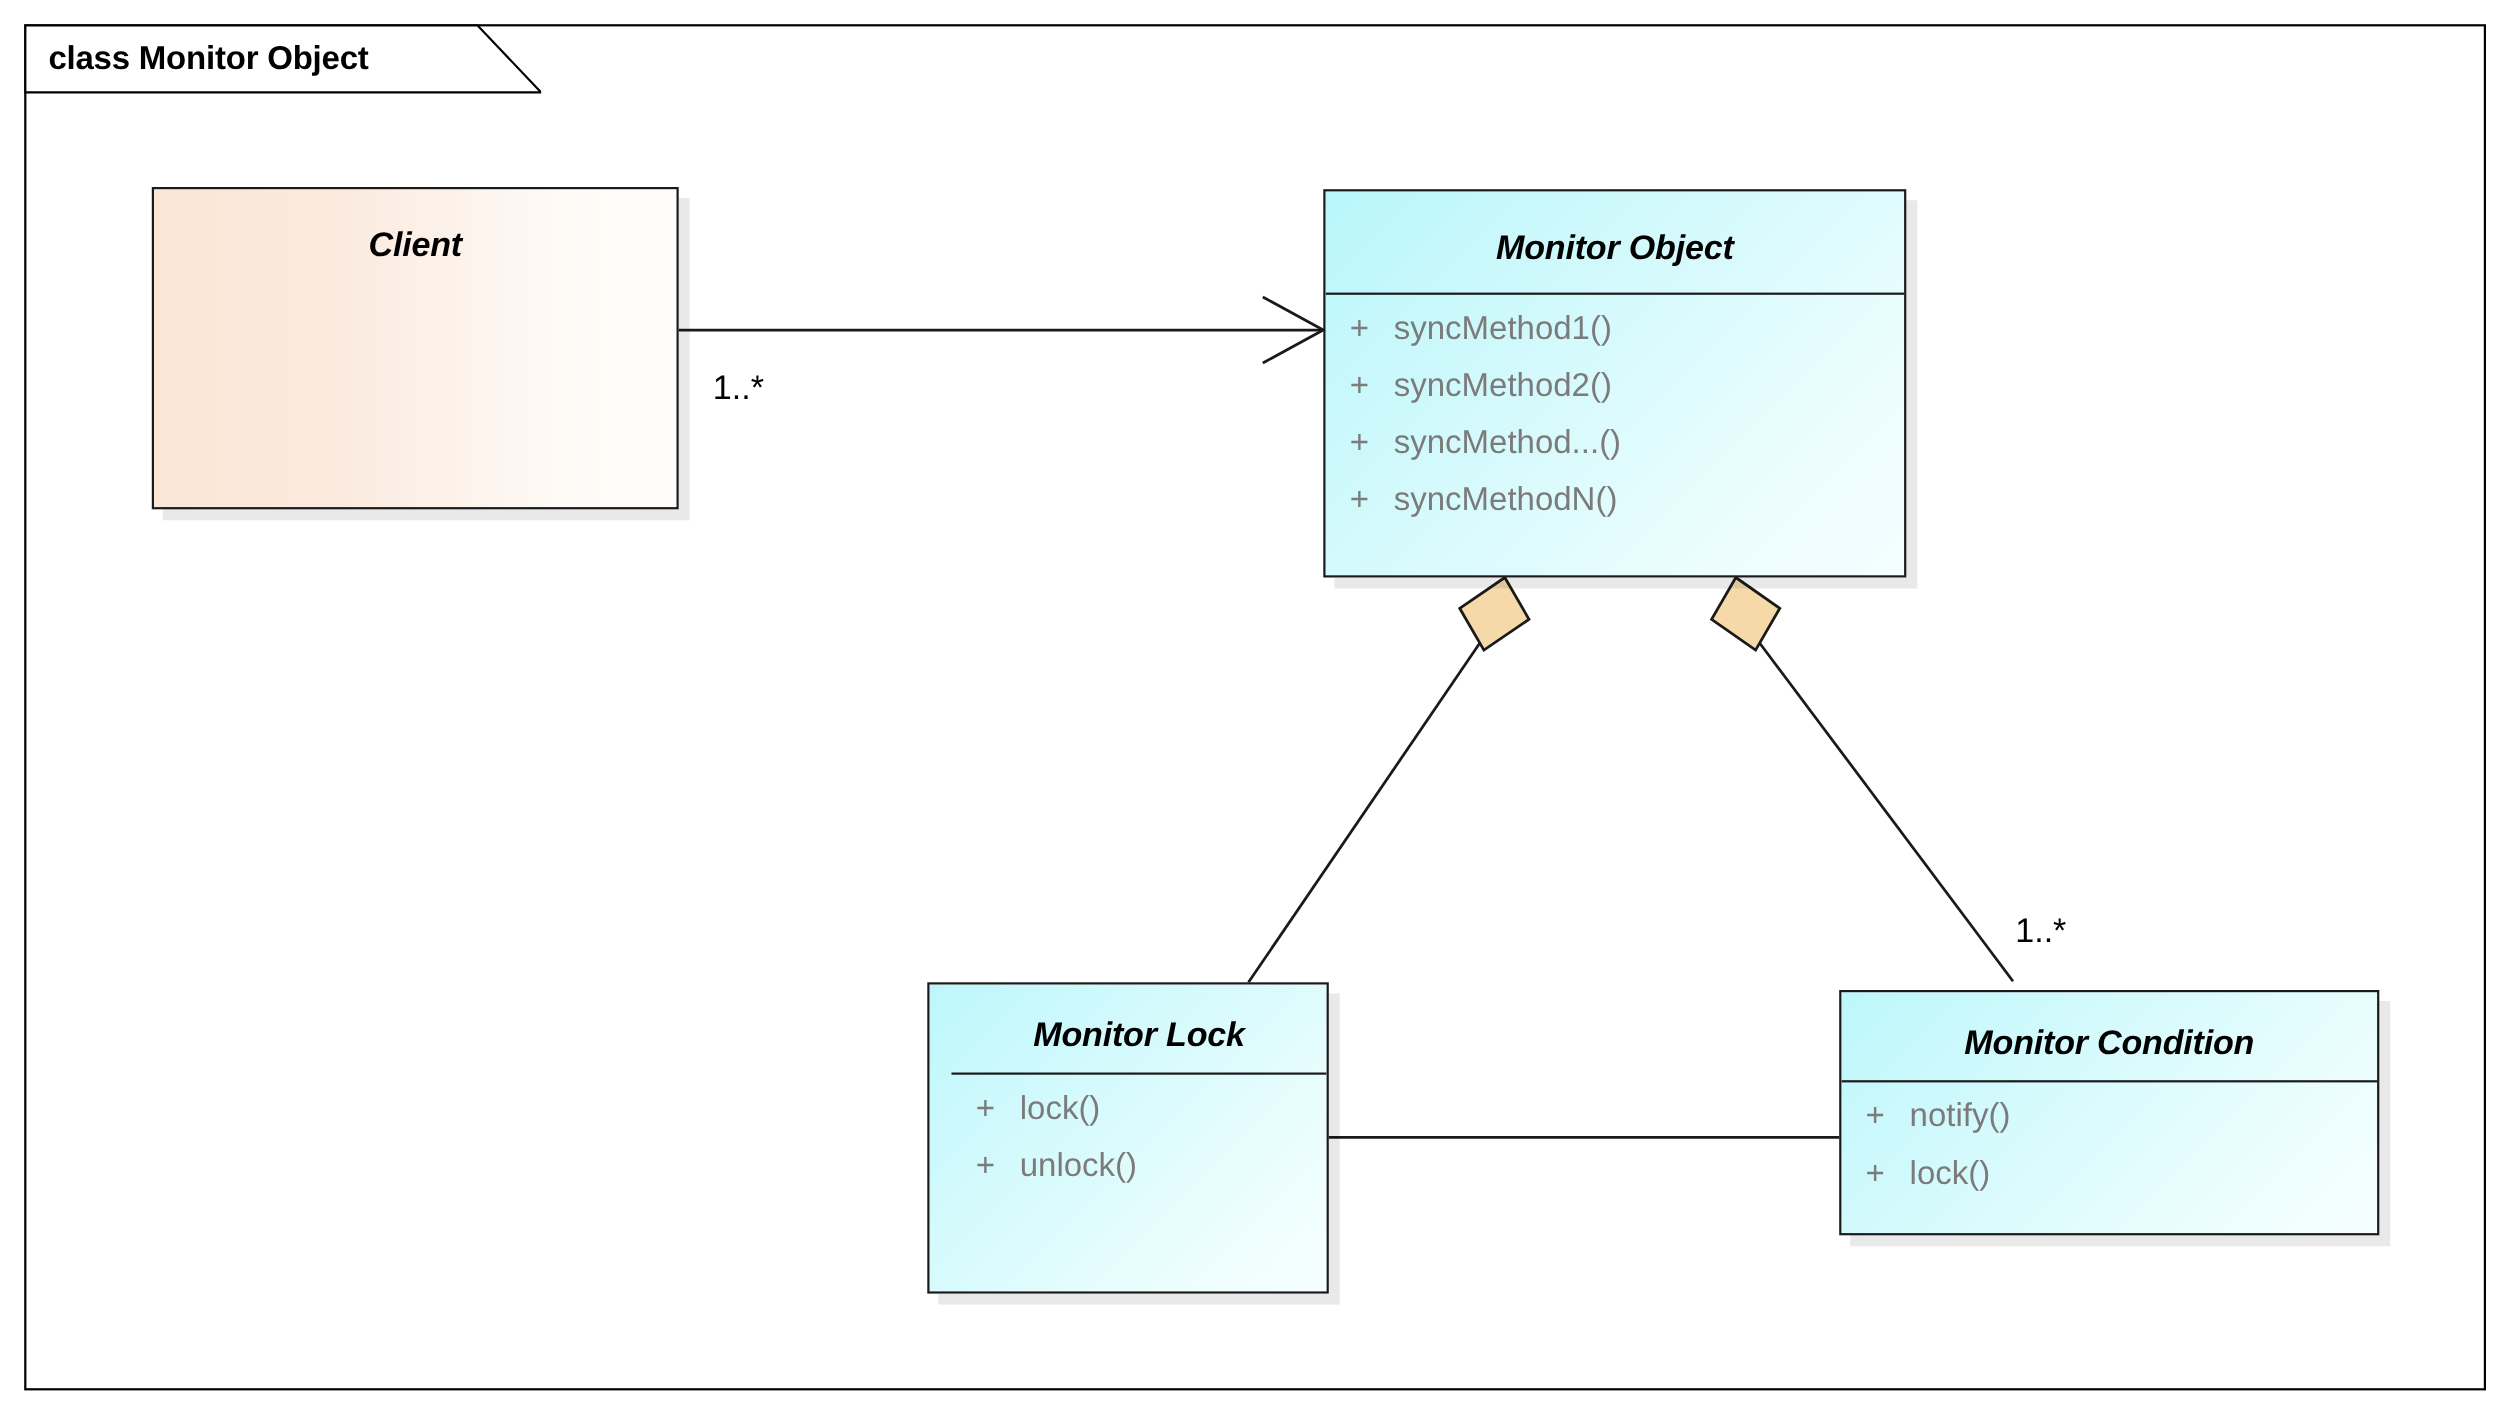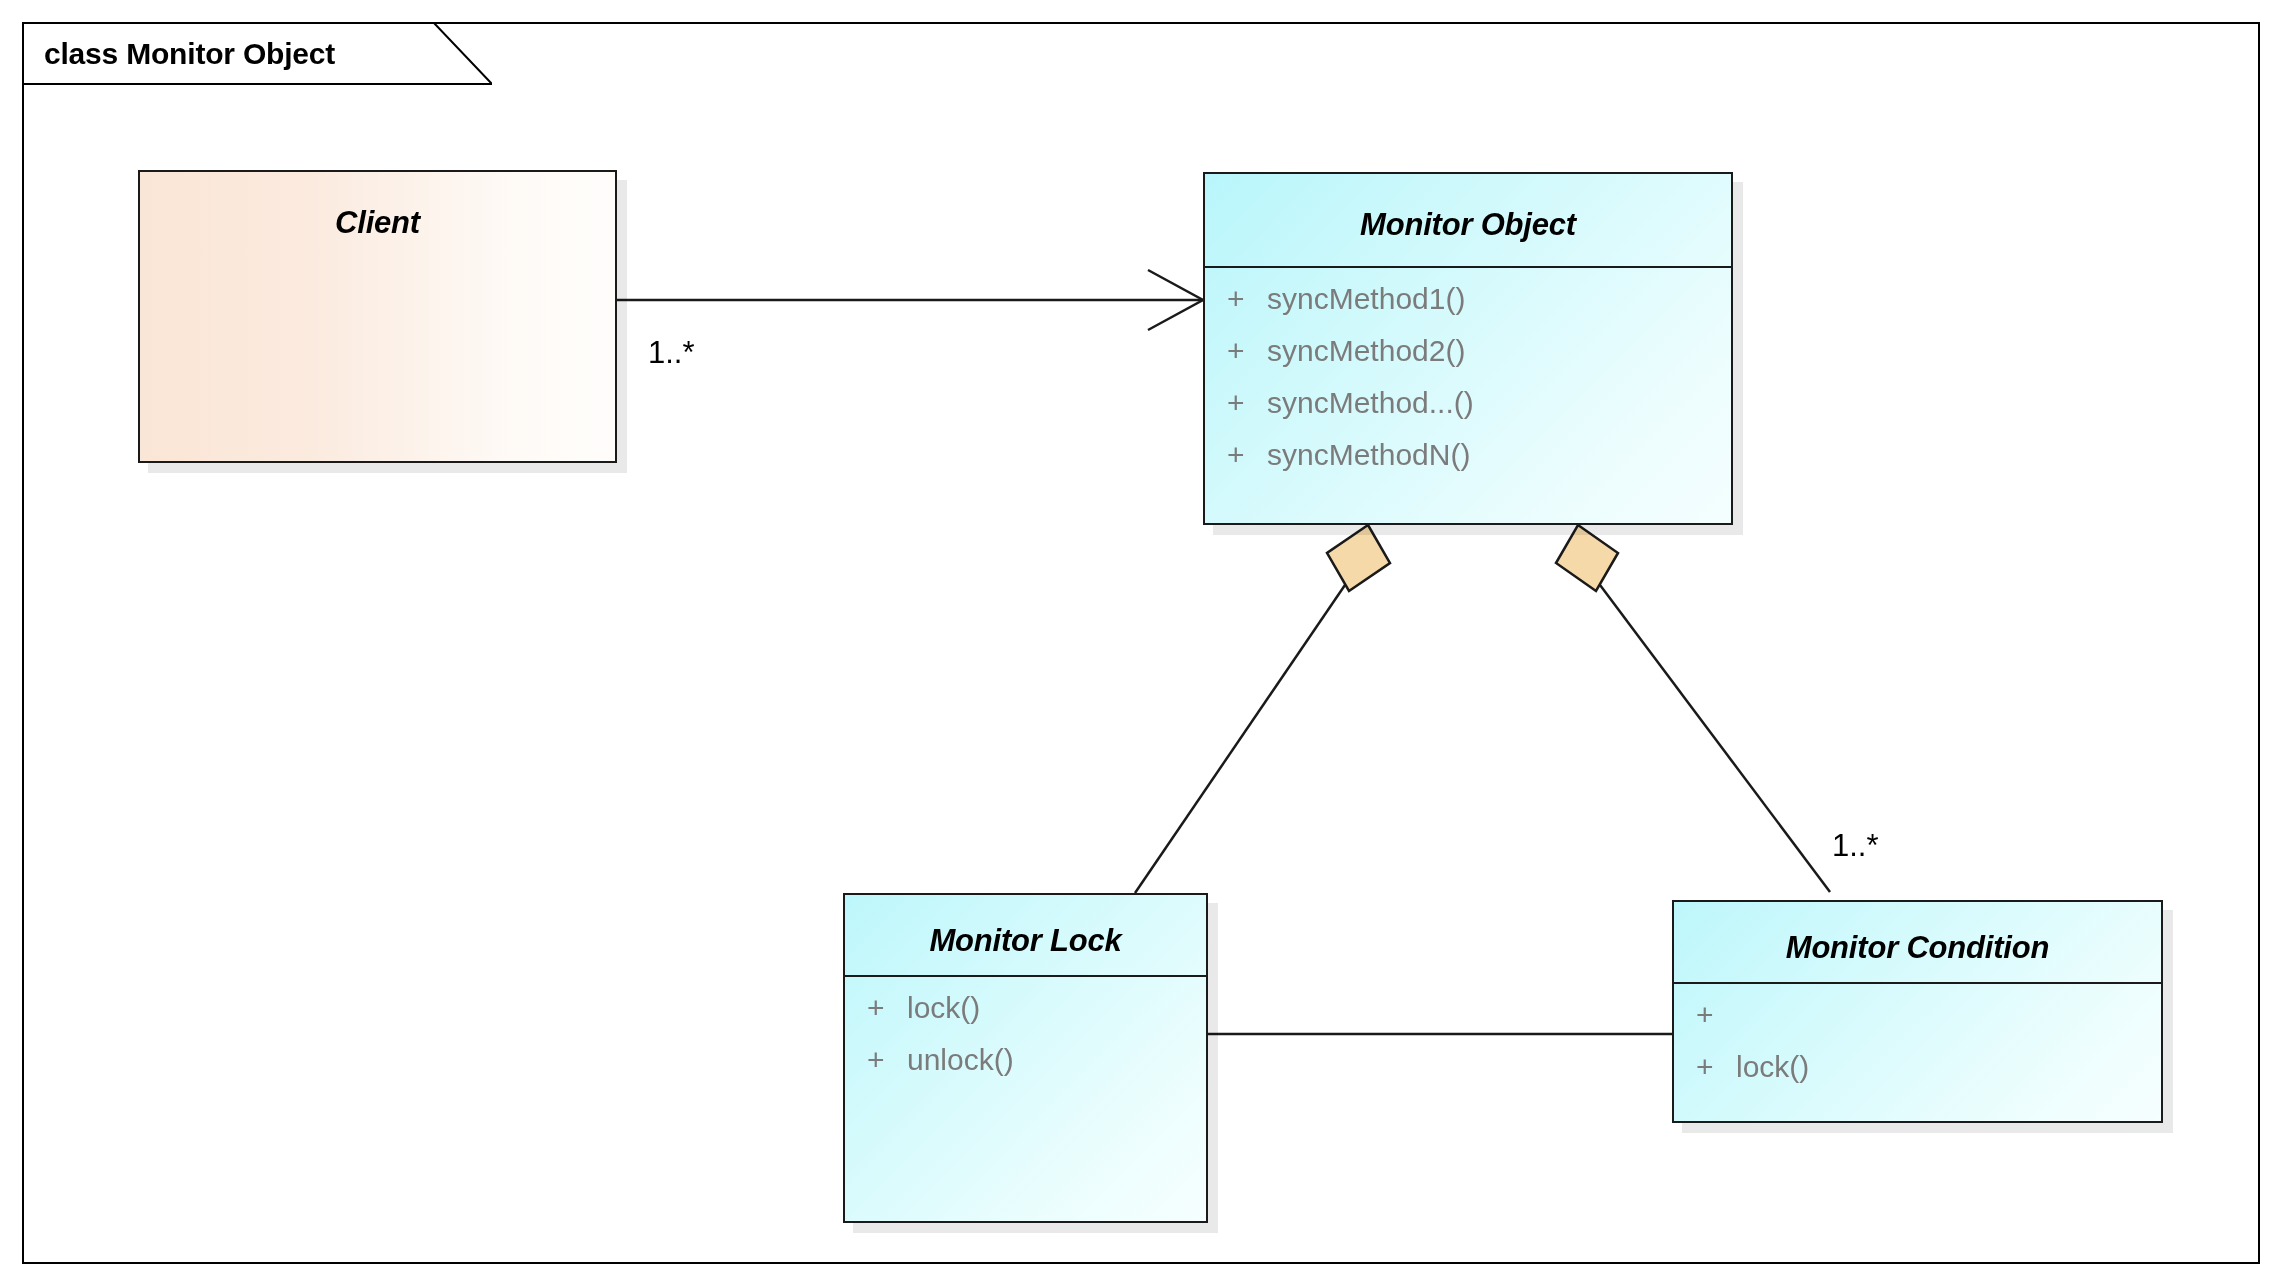--- a/index.html
+++ b/index.html
@@ -134,22 +134,23 @@
   }
   #class-monitor-object .class-title {
     height: 92px;
     padding-top: 10px;
   }
 
   #class-monitor-lock {
     left: 843px;
     top: 893px;
     width: 365px;
-    height: 330px;
+    height: 283px;
     background: linear-gradient(135deg, #bdf7fb 0%, #cdf9fc 25%, #e1fcfd 58%, #effefe 82%, #f6feff 100%);
+    padding-left: 20px;
   }
   #class-monitor-lock .class-title {
     height: 80px;
     padding-top: 12px;
   }
 
   #class-monitor-condition {
     left: 1672px;
     top: 900px;
     width: 491px;
@@ -248,20 +249,21 @@
       </div>
     </div>
   </div>
 
   <div class="uml-class" id="class-monitor-condition">
     <div class="class-title">Monitor Condition</div>
     <div class="compartment-divider"></div>
     <div class="members">
       <div class="member-row">
         <span class="member-vis">+</span>
+        <span class="member-name">notify()</span>
       </div>
       <div class="member-row">
         <span class="member-vis">+</span>
         <span class="member-name">lock()</span>
       </div>
     </div>
   </div>
 
   <div class="multiplicity" id="mult-client-monitor">1..*</div>
   <div class="multiplicity" id="mult-object-condition">1..*</div>

